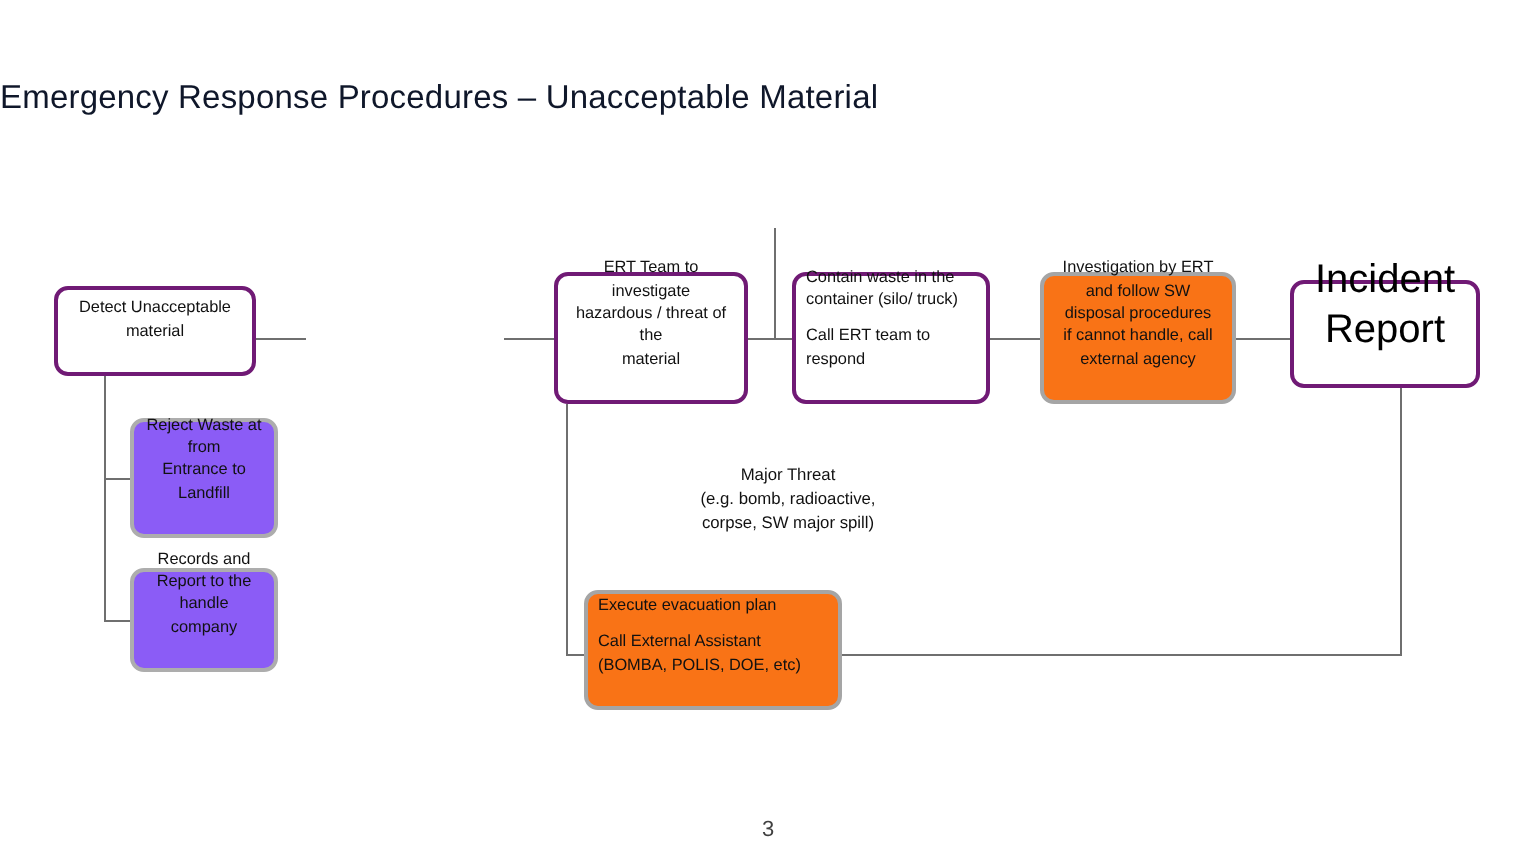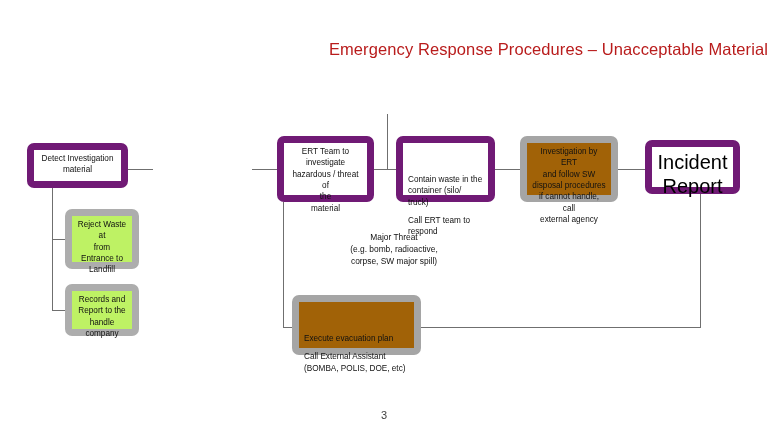--- a/index.html
+++ b/index.html
@@ -16,54 +16,54 @@
     width: 768px;
     height: 433px;
     background: #ffffff;
     overflow: hidden;
   }
   .title {
     position: absolute;
     left: 0;
     top: 40px;
     width: 768px;
-    text-align: right;
+    text-align: left;
     font-size: 16.5px;
-    color: #b91c1c;
+    color: #0f172a;
     letter-spacing: 0.1px;
     white-space: nowrap;
   }
   .page-num {
     position: absolute;
     left: 0;
     top: 409px;
     width: 768px;
     text-align: center;
     font-size: 11px;
     color: #404040;
   }
   .node {
     position: absolute;
     box-sizing: border-box;
-    border: 7px solid #701a75;
+    border: 2px solid #701a75;
     border-radius: 7px;
     display: flex;
-    align-items: flex-start;
+    align-items: flex-end;
     justify-content: center;
     font-size: 8.2px;
     line-height: 1.38;
     color: #111111;
-    padding: 3px 5px;
+    padding: 15px 5px;
     background: #ffffff;
   }
   .node .txt { width: 100%; }
   .node.center .txt { text-align: center; }
   .node.left .txt { text-align: left; margin-top: 28px; }
-  .node.gray { background: #bef264; border-color: #adadad; }
-  .node.graylight { background: #a16207; border-color: #a5a5a5; }
+  .node.gray { background: #8b5cf6; border-color: #adadad; }
+  .node.graylight { background: #f97316; border-color: #a5a5a5; }
   .node.big { font-size: 20px; line-height: 1.22; color: #000; }
   .blankline { display: block; height: 7px; }
   .conn {
     position: absolute;
     background: #6f6f6f;
   }
   .conn.h { height: 1px; }
   .conn.v { width: 1px; }
   .freetext {
     position: absolute;
@@ -95,21 +95,21 @@
   <div class="conn h" style="left:52px; top:239px; width:13px;"></div>
   <div class="conn h" style="left:52px; top:310px; width:13px;"></div>
 
   <div class="conn v" style="left:283px; top:202px; height:125px;"></div>
   <div class="conn h" style="left:283px; top:327px; width:9px;"></div>
 
   <div class="conn h" style="left:421px; top:327px; width:280px;"></div>
   <div class="conn v" style="left:700px; top:194px; height:134px;"></div>
 
   <div class="node center" style="left:27px; top:143px; width:101px; height:45px;">
-    <span class="txt" style="white-space:pre-line;">Detect Investigation
+    <span class="txt" style="white-space:pre-line;">Detect Unacceptable
 material</span>
   </div>
 
   <div class="node center gray" style="left:65px; top:209px; width:74px; height:60px;">
     <span class="txt" style="white-space:pre-line;">Reject Waste at
 from
 Entrance to
 Landfill</span>
   </div>
 

